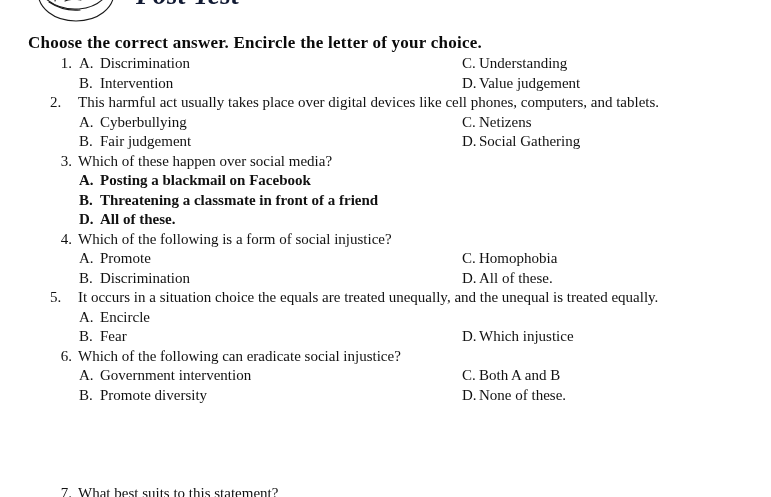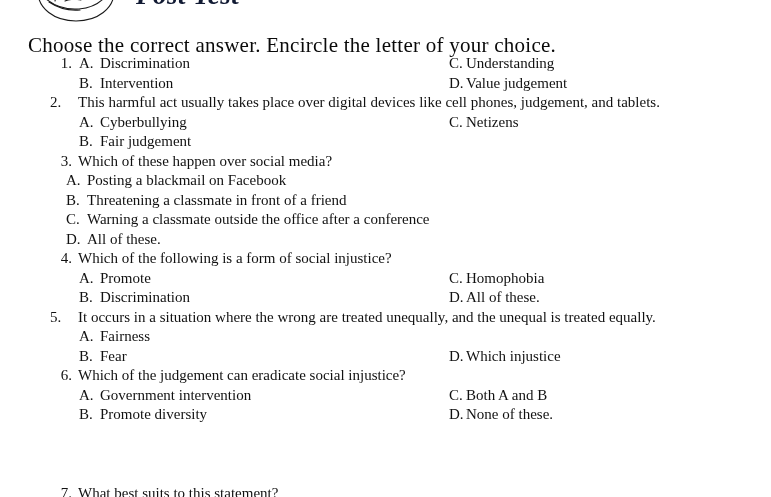--- a/index.html
+++ b/index.html
@@ -51,22 +51,22 @@
     letter-spacing: 0.5px;
     color: #111a33;
     white-space: nowrap;
   }
 
   
   .instruction {
     position: absolute;
     left: 28px;
     top: 33px;
-    font-size: 21px;
-    font-weight: normal;
+    font-size: 17px;
+    font-weight: bold;
     letter-spacing: 0.25px;
     white-space: nowrap;
     color: #0a0a0a;
   }
 
   
   .questions {
     position: absolute;
     left: 0;
     top: 54px;
@@ -122,28 +122,29 @@
   }
   
   .opt.col-left {
     left: 79px;
   }
   .opt.col-left .letter {
     width: 21px;
   }
   
   .opt.col-right {
-    left: 449px;
+    left: 462px;
   }
   .opt.col-right .letter {
     width: 17px;
   }
   
   .opt.col-full {
-    left: 66px;
+    left: 79px;
+    font-weight: bold;
   }
   .opt.col-full .letter {
     width: 21px;
   }
 
   
   .clipped {
     position: absolute;
     left: 0;
     top: 484px;
@@ -197,75 +198,73 @@
             <div class="opt col-left"><span class="letter">A.</span><span>Discrimination</span></div>
             <div class="opt col-right"><span class="letter">C.</span><span>Understanding</span></div>
           </div>
           <div class="opt-row">
             <div class="opt col-left"><span class="letter">B.</span><span>Intervention</span></div>
             <div class="opt col-right"><span class="letter">D.</span><span>Value judgement</span></div>
           </div>
         </div>
       </div>
       <div class="question">
-        <div class="q-head justify"><span class="q-num">2.</span><span>This harmful act usually takes place over digital devices like cell phones, judgement, and tablets.</span></div>
+        <div class="q-head justify"><span class="q-num">2.</span><span>This harmful act usually takes place over digital devices like cell phones, computers, and tablets.</span></div>
         <div class="opts">
           <div class="opt-row">
             <div class="opt col-left"><span class="letter">A.</span><span>Cyberbullying</span></div>
             <div class="opt col-right"><span class="letter">C.</span><span>Netizens</span></div>
           </div>
           <div class="opt-row">
             <div class="opt col-left"><span class="letter">B.</span><span>Fair judgement</span></div>
+            <div class="opt col-right"><span class="letter">D.</span><span>Social Gathering</span></div>
           </div>
         </div>
       </div>
       <div class="question">
         <div class="q-head"><span class="q-num">3.</span><span>Which of these happen over social media?</span></div>
         <div class="opts">
           <div class="opt-row">
             <div class="opt col-full"><span class="letter">A.</span><span>Posting a blackmail on Facebook</span></div>
           </div>
           <div class="opt-row">
             <div class="opt col-full"><span class="letter">B.</span><span>Threatening a classmate in front of a friend</span></div>
-          </div>
-          <div class="opt-row">
-            <div class="opt col-full"><span class="letter">C.</span><span>Warning a classmate outside the office after a conference</span></div>
           </div>
           <div class="opt-row">
             <div class="opt col-full"><span class="letter">D.</span><span>All of these.</span></div>
           </div>
         </div>
       </div>
       <div class="question">
         <div class="q-head"><span class="q-num">4.</span><span>Which of the following is a form of social injustice?</span></div>
         <div class="opts">
           <div class="opt-row">
             <div class="opt col-left"><span class="letter">A.</span><span>Promote</span></div>
             <div class="opt col-right"><span class="letter">C.</span><span>Homophobia</span></div>
           </div>
           <div class="opt-row">
             <div class="opt col-left"><span class="letter">B.</span><span>Discrimination</span></div>
             <div class="opt col-right"><span class="letter">D.</span><span>All of these.</span></div>
           </div>
         </div>
       </div>
       <div class="question">
-        <div class="q-head justify"><span class="q-num">5.</span><span>It occurs in a situation where the wrong are treated unequally, and the unequal is treated equally.</span></div>
-        <div class="opts">
-          <div class="opt-row">
-            <div class="opt col-left"><span class="letter">A.</span><span>Fairness</span></div>
+        <div class="q-head justify"><span class="q-num">5.</span><span>It occurs in a situation choice the equals are treated unequally, and the unequal is treated equally.</span></div>
+        <div class="opts">
+          <div class="opt-row">
+            <div class="opt col-left"><span class="letter">A.</span><span>Encircle</span></div>
           </div>
           <div class="opt-row">
             <div class="opt col-left"><span class="letter">B.</span><span>Fear</span></div>
             <div class="opt col-right"><span class="letter">D.</span><span>Which injustice</span></div>
           </div>
         </div>
       </div>
       <div class="question">
-        <div class="q-head"><span class="q-num">6.</span><span>Which of the judgement can eradicate social injustice?</span></div>
+        <div class="q-head"><span class="q-num">6.</span><span>Which of the following can eradicate social injustice?</span></div>
         <div class="opts">
           <div class="opt-row">
             <div class="opt col-left"><span class="letter">A.</span><span>Government intervention</span></div>
             <div class="opt col-right"><span class="letter">C.</span><span>Both A and B</span></div>
           </div>
           <div class="opt-row">
             <div class="opt col-right"><span class="letter">D.</span><span>None of these.</span></div>
             <div class="opt col-left"><span class="letter">B.</span><span>Promote diversity</span></div>
           </div>
         </div>

